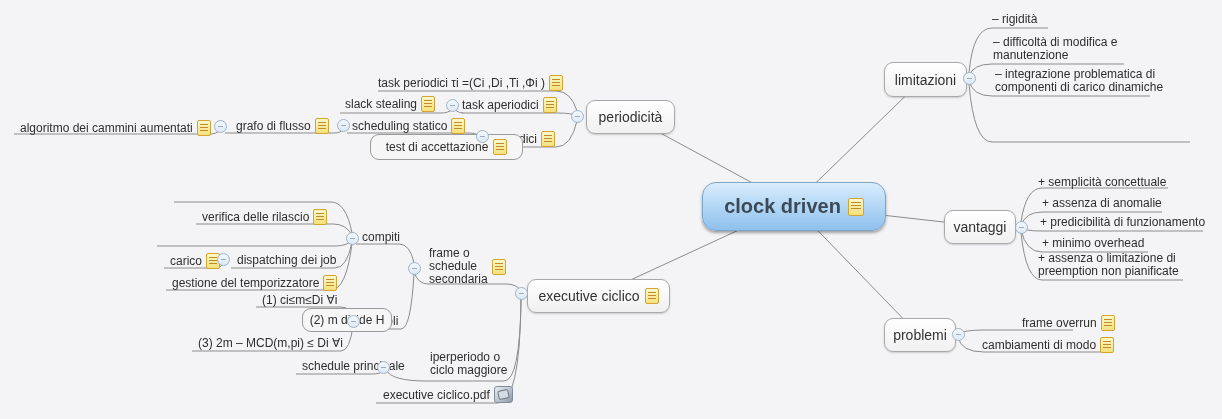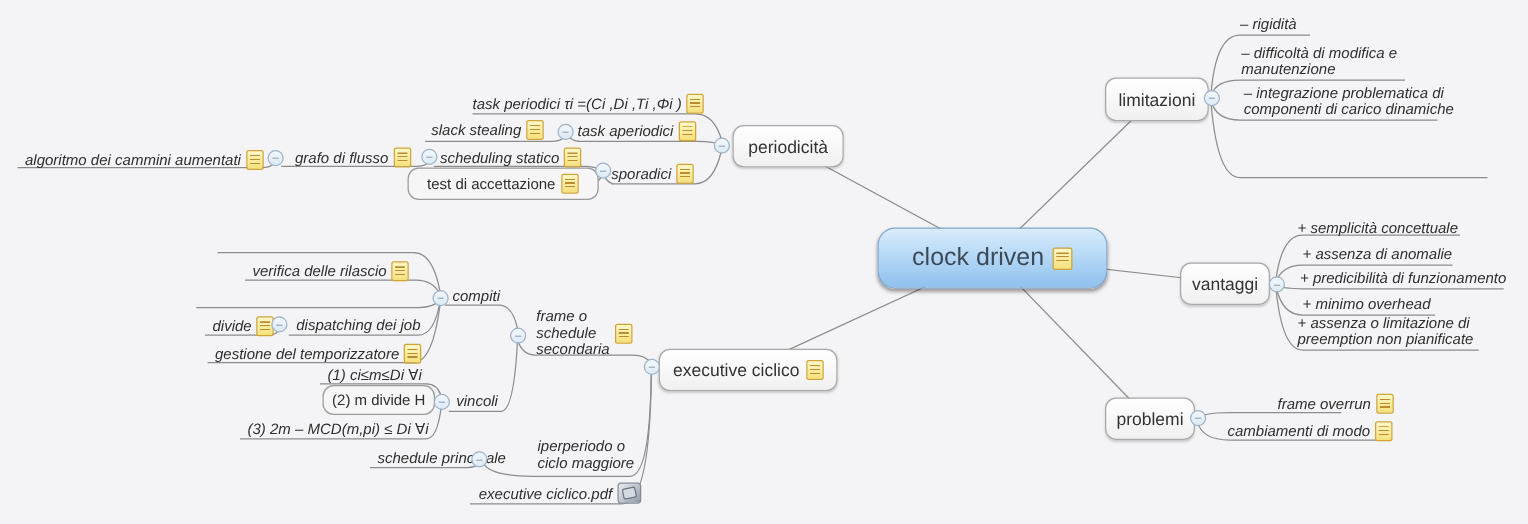--- a/index.html
+++ b/index.html
@@ -1,31 +1,31 @@
 <!DOCTYPE html>
 <html><head>
 <meta charset="utf-8">
 <style>
   html,body{margin:0;padding:0;}
   body{background:#f4f4f6;font-family:"Liberation Sans","DejaVu Sans",sans-serif;}
   #stage{position:relative;width:1222px;height:419px;overflow:hidden;background:#f4f4f6;}
   #wires{position:absolute;left:0;top:0;}
   .lbl{position:absolute;display:flex;align-items:center;gap:4px;font-size:12px;color:#2e2e2e;white-space:nowrap;}
-  .lbl .txt{white-space:nowrap;font-style:italic;}
+  .lbl .txt{white-space:nowrap;}
   .lbl .ml{white-space:pre-line;line-height:13px;}
   .topic{position:absolute;display:flex;align-items:center;justify-content:center;gap:5px;
          background:linear-gradient(#ffffff,#f0f0f0);border:1px solid #a9a9a9;border-radius:9px;
          font-size:14px;color:#333;box-shadow:0 1px 2px rgba(0,0,0,.18);}
   .minibox{position:absolute;display:flex;align-items:center;justify-content:center;gap:5px;
-         background:#f6f6f7;border:1px solid #9b9b9b;border-radius:9px;font-size:12px;color:#2e2e2e;}
+         background:#f6f6f7;border:1px solid #9b9b9b;border-radius:9px;font-size:12px;color:#2e2e2e;margin-left:44px;}
   .center-node{position:absolute;left:702px;top:182px;width:182px;height:47px;
          display:flex;align-items:center;justify-content:center;gap:7px;
          background:linear-gradient(#d9ecfc 0%,#b6d9f6 45%,#8fc0ee 100%);
          border:1px solid #7fa4c9;border-radius:14px;
-         font-size:20px;font-weight:normal;color:#3c4a57;box-shadow:0 2px 3px rgba(0,0,0,.35);}
+         font-size:20px;font-weight:bold;color:#3c4a57;box-shadow:0 2px 3px rgba(0,0,0,.35);}
   .note{position:relative;width:12px;height:14px;flex:0 0 auto;
         background:linear-gradient(#fdf8c8,#f5e07a);border:1px solid #d2a433;border-radius:2px;}
   .note::before{content:"";position:absolute;left:2px;right:2px;top:3px;height:8px;
         background:repeating-linear-gradient(#bd8c2e 0 1px,transparent 1px 3px);}
   .note.big{width:14px;height:16px;}
   .attach{position:relative;width:17px;height:15px;flex:0 0 auto;border-radius:3px;
         background:linear-gradient(135deg,#e8ecf1 0%,#b9c2cc 55%,#8d98a6 100%);border:1px solid #828c99;}
   .attach::before{content:"";position:absolute;left:3px;top:3px;width:9px;height:7px;
         border:1px solid #6b7682;border-radius:2px;background:#d5dbe2;transform:rotate(-12deg);}
   .collapse{position:absolute;width:11px;height:11px;border-radius:50%;box-sizing:content-box;
@@ -193,21 +193,21 @@
     <span class="txt">compiti</span>
   </div>
   <div class="lbl" style="left:202px;top:209px">
     <span class="txt">verifica delle rilascio</span>
     <span class="note"></span>
   </div>
   <div class="lbl" style="left:237px;top:253px">
     <span class="txt">dispatching dei job</span>
   </div>
   <div class="lbl" style="left:170px;top:253px">
-    <span class="txt">divide</span>
+    <span class="txt">carico</span>
     <span class="note"></span>
   </div>
   <div class="lbl" style="left:172px;top:275px">
     <span class="txt">gestione del temporizzatore</span>
     <span class="note"></span>
   </div>
   <div class="lbl" style="left:365px;top:314px">
     <span class="txt">vincoli</span>
   </div>
   <div class="lbl" style="left:262px;top:293px">

